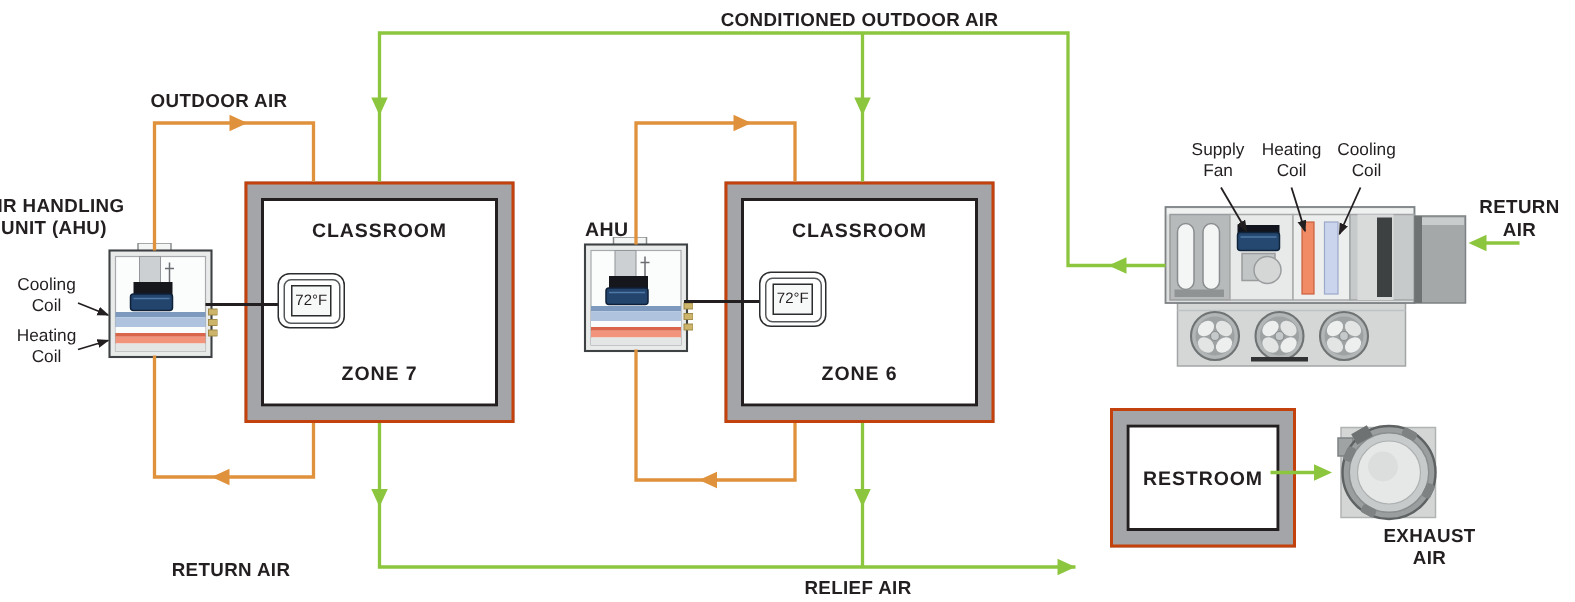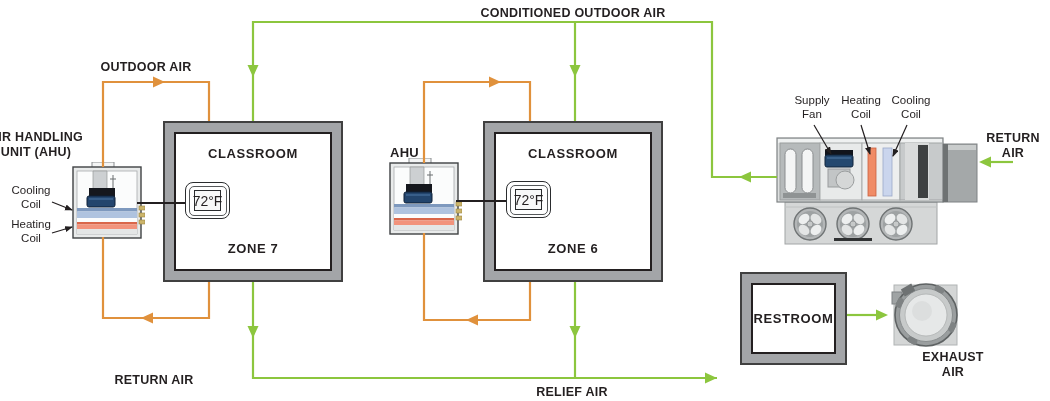--- a/index.html
+++ b/index.html
@@ -7,41 +7,41 @@
   .canvas {
     position:relative; width:1050px; height:401px; background:#ffffff;
     font-family:"Liberation Sans", sans-serif; color:#231F20; overflow:hidden;
   }
   .abs { position:absolute; }
   .lbl { position:absolute; white-space:pre-line; color:#231F20; }
   .lbl.bold { font-weight:bold; font-size:12.5px; letter-spacing:0.25px; line-height:14.5px; }
   .lbl.small { font-weight:normal; font-size:11.5px; line-height:13.5px; }
   .ctr { text-align:center; transform:translateX(-50%); }
   .room {
-    position:absolute; background:#A3A5A8; border:2px solid #404040; padding:9px;
+    position:absolute; background:#A3A5A8; border:2px solid #c2410c; padding:9px;
   }
   .room-inner {
     width:100%; height:100%; background:#ffffff; border:2px solid #231F20;
     display:flex; flex-direction:column; align-items:center; justify-content:space-between;
     padding:12px 0 13px 0;
   }
   .room-inner.center { justify-content:center; padding:0; }
   .room-text { font-weight:bold; font-size:13px; letter-spacing:0.6px; color:#231F20; }
   .tstat {
     position:absolute; width:45px; height:37px; background:#ffffff;
     border:1.6px solid #2A2C2E; border-radius:8px;
     display:flex; align-items:center; justify-content:center;
   }
   .tstat::before {
     content:""; position:absolute; inset:2.5px; border:1px solid #55585A; border-radius:5px;
   }
   .tstat-screen {
     width:27px; height:21px; border:1.2px solid #2A2C2E; background:#F7F8F8;
     display:flex; align-items:center; justify-content:center;
-    font-size:14px; color:#231F20; position:relative; z-index:1;
+    font-size:10px; color:#231F20; position:relative; z-index:1;
   }
 </style>
 </head>
 <body>
 
 <div class="canvas">
 
   <div class="room" style="left:163px; top:121px; width:180px; height:161px;">
     <div class="room-inner">
       <div class="room-text">CLASSROOM</div>
@@ -49,21 +49,21 @@
     </div>
   </div>
 
   <div class="room" style="left:483px; top:121px; width:180px; height:161px;">
     <div class="room-inner">
       <div class="room-text">CLASSROOM</div>
       <div class="room-text">ZONE 6</div>
     </div>
   </div>
 
-  <div class="room" style="left:740px; top:272px; width:107px; height:93px;">
+  <div class="room" style="left:740px; top:272px; width:124px; height:93px;">
     <div class="room-inner center">
       <div class="room-text">RESTROOM</div>
     </div>
   </div>
 
   <svg class="abs" style="left:69px; top:162px;" width="76" height="80" viewBox="0 0 76 80">
     <rect x="23" y="0" width="22" height="6" fill="#F4F5F5" stroke="#8A8D8F" stroke-width="1"></rect>
     <rect x="4" y="5" width="68" height="71" fill="#E9EBEB" stroke="#3F4244" stroke-width="1.4"></rect>
     <rect x="8" y="9" width="60" height="63" fill="#FBFCFC" stroke="#A8ABAD" stroke-width="0.8"></rect>
     <path d="M24,9 L38,9 L38,31 C38,34 24,37 24,34 Z" fill="#CDD0D2" stroke="#95989A" stroke-width="0.7"></path>

